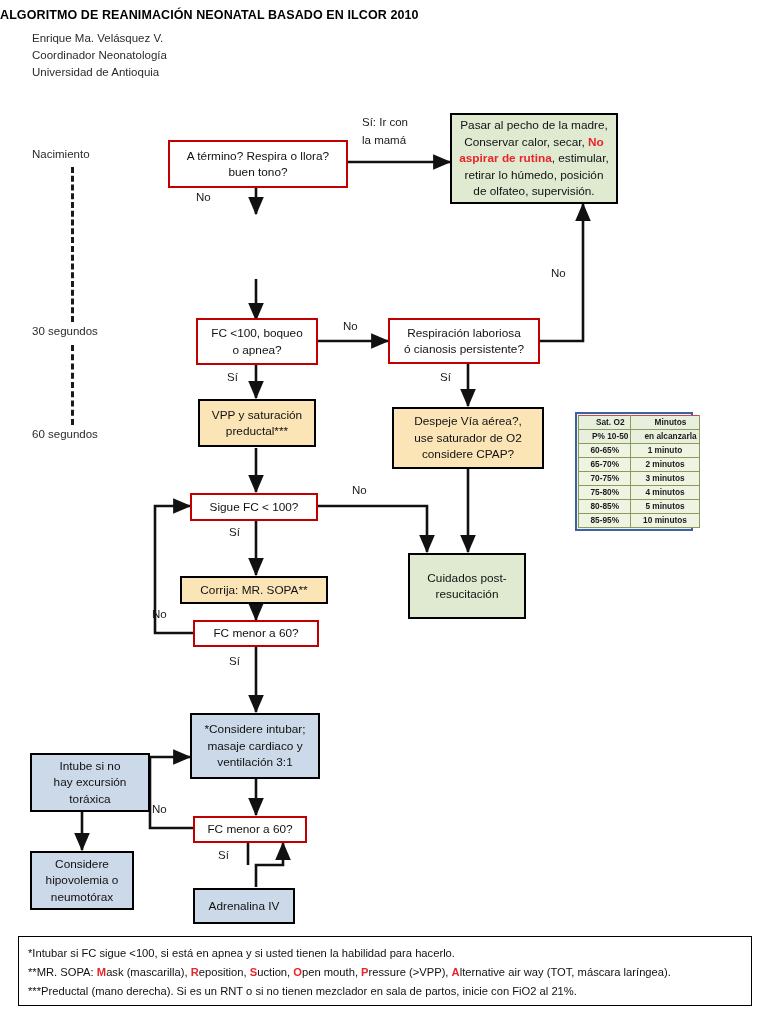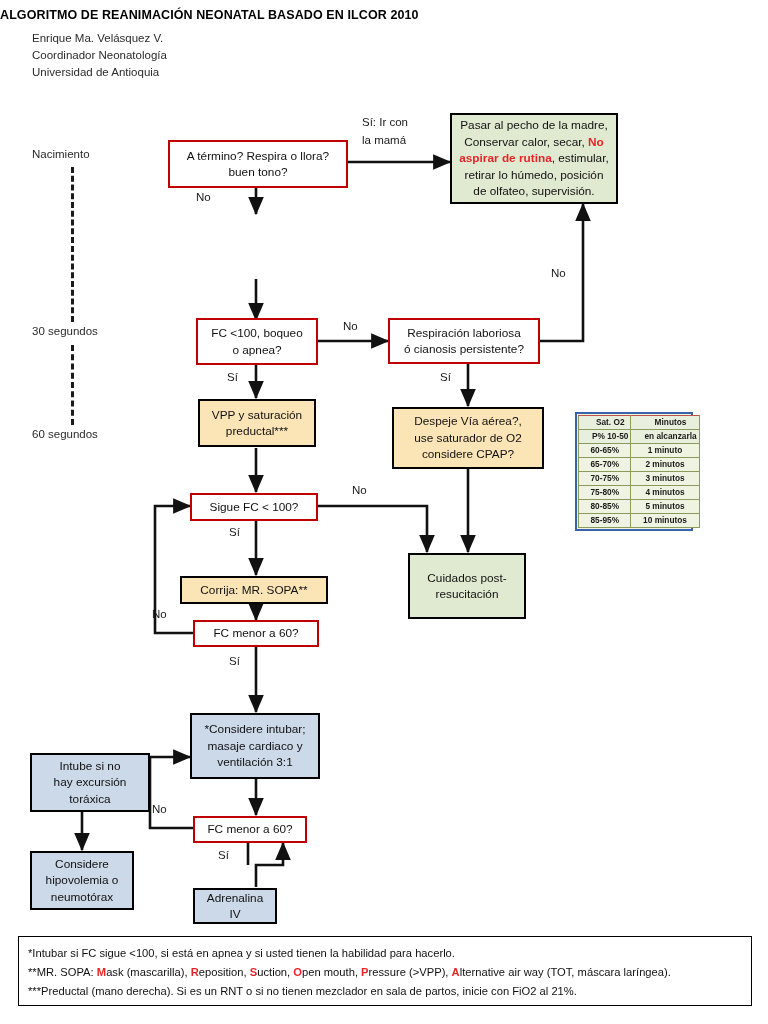--- a/index.html
+++ b/index.html
@@ -277,21 +277,21 @@
   </div>
 
   <div class="box b-blue" style="left:30px; top:851px; width:104px; height:59px;">
     <div class="inner">
       <div>Considere</div>
       <div>hipovolemia o</div>
       <div>neumotórax</div>
     </div>
   </div>
 
-  <div class="box b-blue" style="left:193px; top:888px; width:84px; height:36px;">
+  <div class="box b-blue" style="left:193px; top:888px; width:102px; height:36px;">
     <div class="inner">
       <div>Adrenalina IV</div>
     </div>
   </div>
 
   <div class="conn-label" style="left:362px; top:116px;">Sí: Ir con</div>
   <div class="conn-label" style="left:362px; top:134px;">la mamá</div>
   <div class="conn-label" style="left:196px; top:191px;">No</div>
   <div class="conn-label" style="left:343px; top:320px;">No</div>
   <div class="conn-label" style="left:227px; top:371px;">Sí</div>

